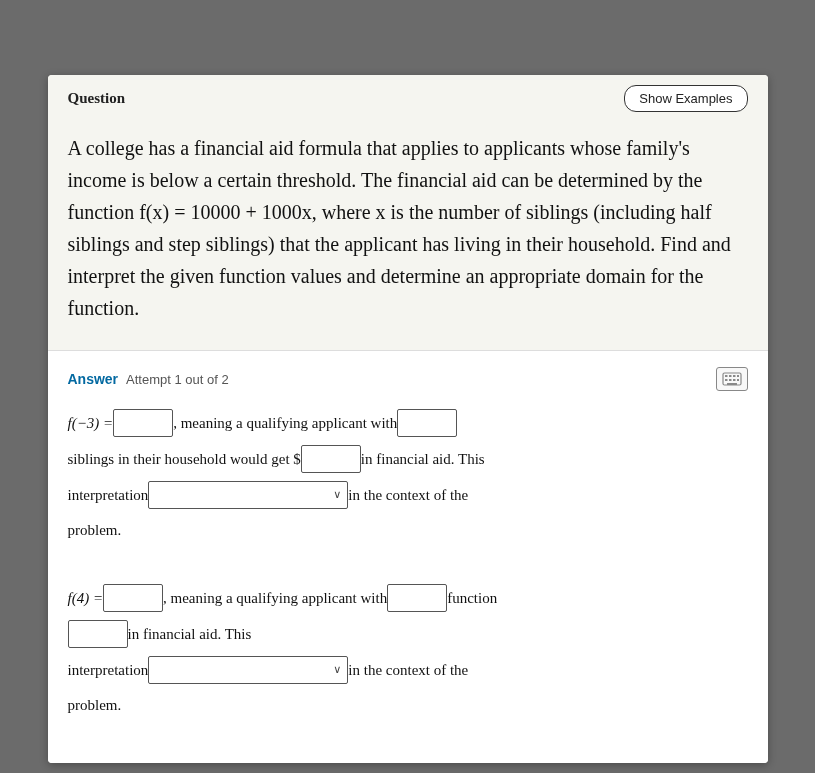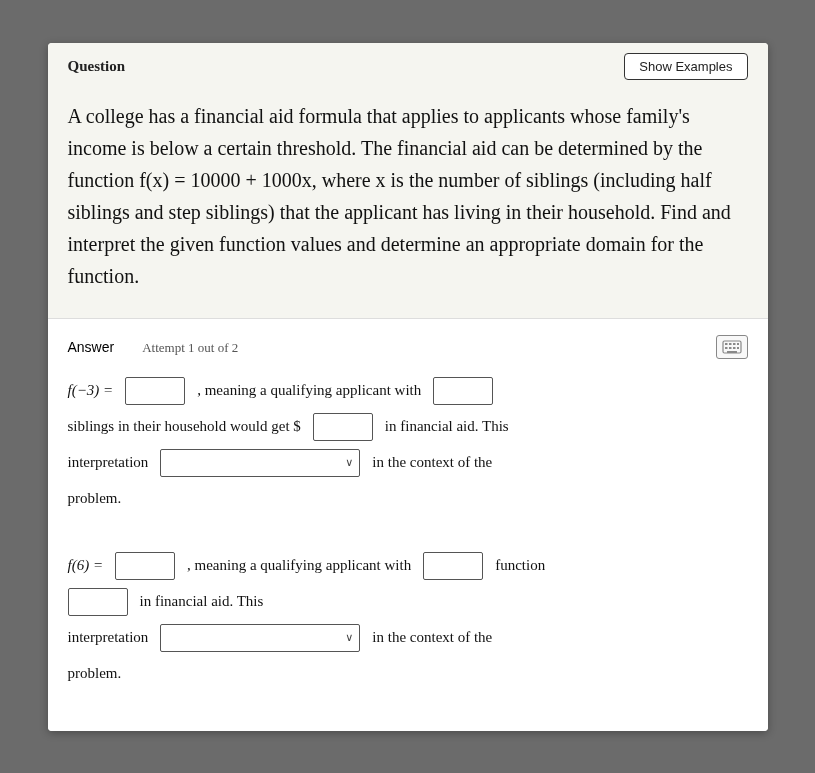--- a/index.html
+++ b/index.html
@@ -16,21 +16,21 @@
       min-height: 100vh;
       font-family: Georgia, 'Times New Roman', serif;
     }
 
     .page-container {
       width: 815px;
       min-height: 773px;
       background-color: #6b6b6b;
       display: flex;
       justify-content: center;
-      align-items: center;
+      align-items: flex-end;
       padding: 10px 20px;
     }
 
     .card {
       background-color: #f5f5f0;
       width: 720px;
       border-radius: 4px;
       overflow: hidden;
       box-shadow: 0 2px 8px rgba(0,0,0,0.3);
     }
@@ -47,21 +47,21 @@
     .header-label {
       font-size: 15px;
       font-weight: bold;
       color: #222;
       font-family: Georgia, serif;
     }
 
     .show-examples-btn {
       background-color: white;
       border: 1.5px solid #333;
-      border-radius: 4px;
+      border-radius: 12px;
       padding: 5px 14px;
       font-size: 13px;
       color: #222;
       cursor: pointer;
       font-family: Arial, sans-serif;
     }
 
     .question-body {
       padding: 12px 20px 16px 20px;
       font-size: 20px;
@@ -83,31 +83,31 @@
 
     .answer-header {
       display: flex;
       align-items: center;
       justify-content: space-between;
       margin-bottom: 18px;
     }
 
     .answer-label {
       font-size: 14px;
-      font-weight: normal;
-      color: #000000;
+      font-weight: bold;
+      color: #0369a1;
       font-family: Arial, sans-serif;
     }
 
     .attempt-label {
       font-size: 13px;
       font-weight: normal;
       color: #555;
-      margin-left: 24px;
-      font-family: Liberation Serif, serif;
+      margin-left: 4px;
+      font-family: Liberation Sans, sans-serif;
     }
 
     .keyboard-icon {
       width: 32px;
       height: 24px;
       border: 1.5px solid #888;
       border-radius: 3px;
       display: flex;
       align-items: center;
       justify-content: center;
@@ -120,21 +120,21 @@
     }
 
     .problem-block {
       margin-bottom: 24px;
     }
 
     .line {
       display: flex;
       align-items: center;
       flex-wrap: wrap;
-      gap: 12px;
+      gap: 0;
       margin-bottom: 8px;
       font-size: 15px;
       color: #111;
       line-height: 1.8;
     }
 
     .math-text {
       font-family: Georgia, 'Times New Roman', serif;
       font-style: italic;
     }
@@ -237,21 +237,21 @@
         <div class="line">
           <span>problem.</span>
         </div>
       </div>
 
       <div class="block-separator"></div>
 
       <div class="problem-block">
 
         <div class="line">
-          <span class="math-text">f(6) =</span>
+          <span class="math-text">f(4) =</span>
           <input class="input-box" type="text" style="">
           <span>, meaning a qualifying applicant with</span>
           <input class="input-box" type="text" style="">
           <span>function</span>
         </div>
 
         <div class="line">
           <input class="input-box" type="text" style="">
           <span>in financial aid. This</span>
         </div>

